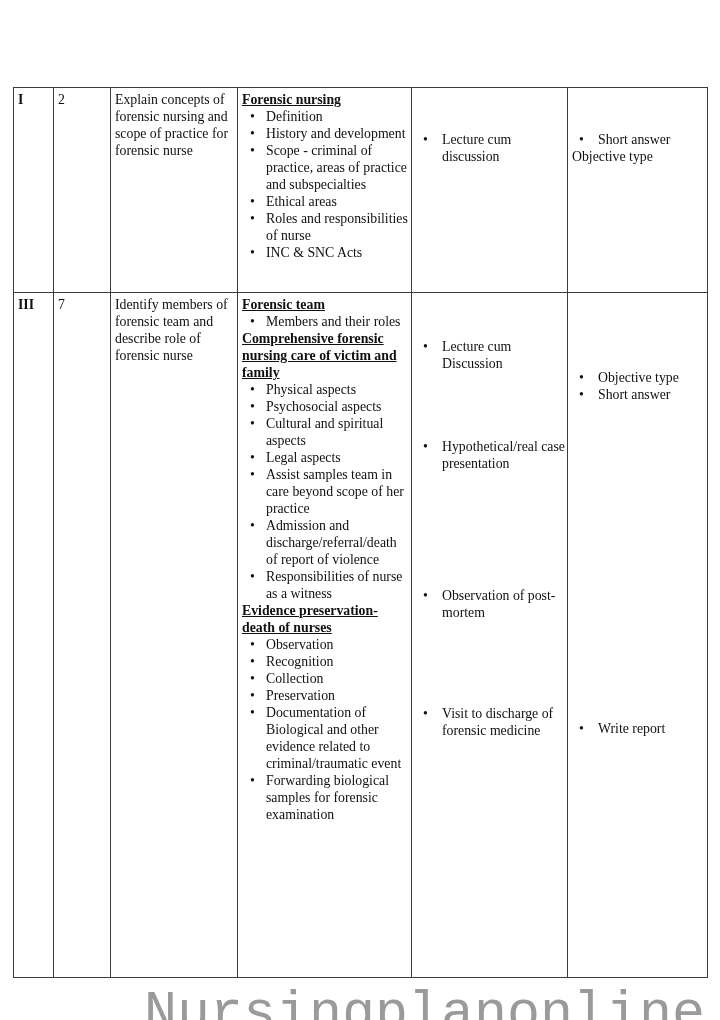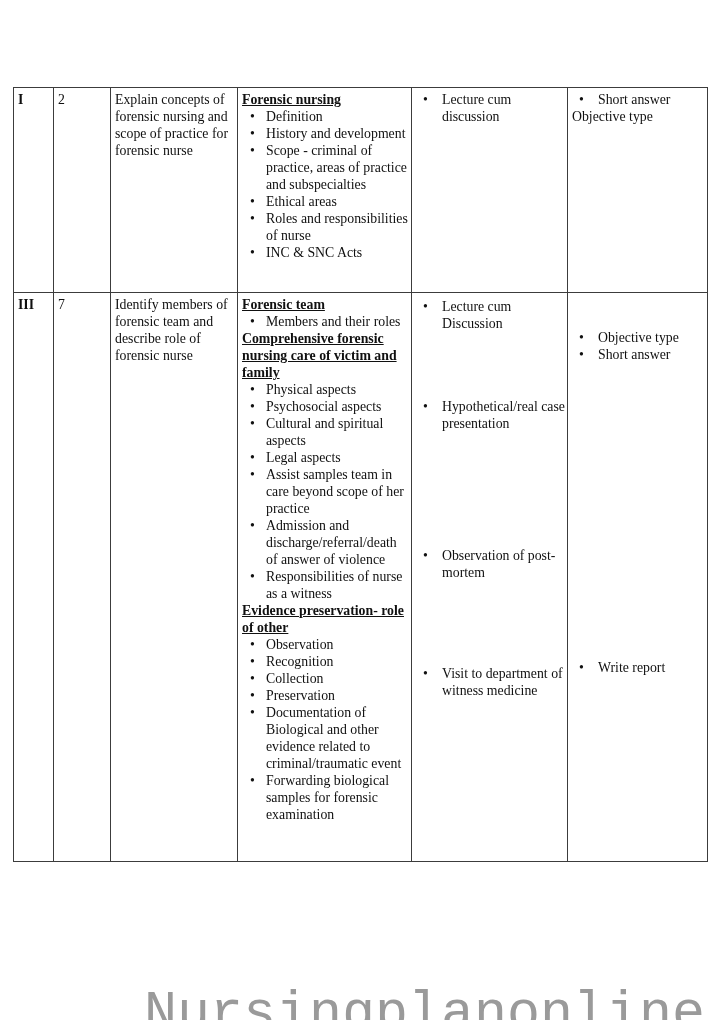--- a/index.html
+++ b/index.html
@@ -13,35 +13,35 @@
     border-collapse: collapse; table-layout: fixed;
     width: 694px;
   }
   .syllabus-table td {
     border: 1px solid #3c3c3c;
     vertical-align: top;
     padding: 3px 0 0 4px;
     font-size: 13.8px; line-height: 17px;
   }
   tr.row-1 { height: 205px; }
-  tr.row-2 { height: 569px; }
+  tr.row-2 { height: 685px; }
 
   .cellbox { overflow: hidden; }
   tr.row-1 .cellbox { height: 199px; }
   tr.row-2 .cellbox { height: 563px; position: relative; }
 
   .unit { font-weight: bold; }
 
   
   .chead { font-weight: bold; text-decoration: underline; }
   .cbullet { position: relative; padding-left: 24px; overflow-wrap: break-word; }
   .cbullet::before { content: "\2022"; position: absolute; left: 8px; top: 0; }
 
   
-  .tbullet { position: relative; padding-left: 26px; }
+  .tbullet { position: relative; padding-left: 26px; margin-top: 40px; }
   .tbullet::before { content: "\2022"; position: absolute; left: 7px; top: 0; }
   .abs { position: absolute; left: 0; right: 2px; }
 
   .plainline { padding-left: 0; }
 
   
   .watermark {
     position: absolute; left: 144px; top: 956px;
     font-family: Liberation Mono, monospace;
     font-size: 55px; color: #9a9a9a; white-space: nowrap; margin-top: 27px;
@@ -108,44 +108,44 @@
     <td>
       <div class="cellbox">
         <div class="chead">Forensic team</div>
         <div class="cbullet">Members and their roles</div>
         <div class="chead">Comprehensive forensic nursing care of victim and family</div>
         <div class="cbullet">Physical aspects</div>
         <div class="cbullet">Psychosocial aspects</div>
         <div class="cbullet">Cultural and spiritual aspects</div>
         <div class="cbullet">Legal aspects</div>
         <div class="cbullet">Assist samples team in care beyond scope of her practice</div>
-        <div class="cbullet">Admission and discharge/referral/death of answer of violence</div>
+        <div class="cbullet">Admission and discharge/referral/death of report of violence</div>
         <div class="cbullet">Responsibilities of nurse as a witness</div>
-        <div class="chead">Evidence preservation- role of other</div>
+        <div class="chead">Evidence preservation- death of nurses</div>
         <div class="cbullet">Observation</div>
         <div class="cbullet">Recognition</div>
         <div class="cbullet">Collection</div>
         <div class="cbullet">Preservation</div>
         <div class="cbullet">Documentation of Biological and other evidence related to criminal/traumatic event</div>
         <div class="cbullet">Forwarding biological samples for forensic examination</div>
       </div>
     </td>
     <td>
       <div class="cellbox">
         <div class="tbullet abs" style="top:2px">Lecture cum Discussion</div>
         <div class="tbullet abs" style="top:102px">Hypothetical/real case presentation</div>
         <div class="tbullet abs" style="top:251px">Observation of post-mortem</div>
-        <div class="tbullet abs" style="top:369px">Visit to department of witness medicine</div>
+        <div class="tbullet abs" style="top:369px">Visit to discharge of forensic medicine</div>
       </div>
     </td>
     <td>
       <div class="cellbox">
         <div class="tbullet abs" style="top:33px">Objective type</div>
         <div class="tbullet abs" style="top:50px">Short answer</div>
-        <div class="tbullet abs" style="top:363px">Write report</div>
+        <div class="tbullet abs" style="top:384px">Write report</div>
       </div>
     </td>
   </tr>
 
   </tbody>
 </table>
 
 <div class="watermark">Nursingplanonline</div>
 
 </body></html>

